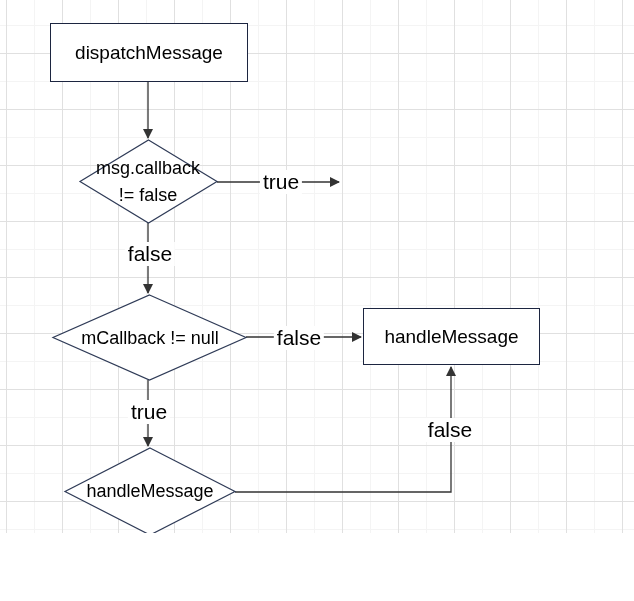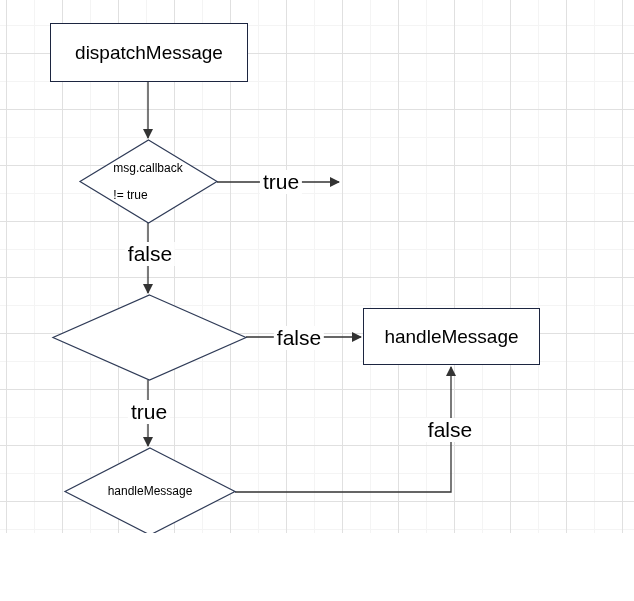--- a/index.html
+++ b/index.html
@@ -26,21 +26,22 @@
     background:#ffffff;
     border:1.5px solid #1c2540;
     display:flex;align-items:center;justify-content:center;
     font-size:19px;color:#000;
     box-sizing:border-box;
     white-space:nowrap;
   }
   .dtext{
     position:absolute;
     transform:translate(-50%,-50%);
-    font-size:12px;color:#000;
+    text-align:center;
+    font-size:18px;color:#000;
     line-height:27px;
     white-space:nowrap;
   }
   .dtext.wide{line-height:29px;}
   .elabel{
     position:absolute;
     transform:translate(-50%,-50%);
     background:#ffffff;
     padding:0 3px;
     font-size:21px;color:#000;
@@ -84,23 +85,26 @@
     <span>dispatchMessage</span>
   </div>
 
 
   <div class="node" style="left:363px;top:308px;width:177px;height:57px">
     <span>handleMessage</span>
   </div>
 
   <div class="dtext" style="left:148px;top:182px">
     <div>msg.callback</div>
-    <div>!= true</div>
+    <div>!= false</div>
   </div>
 
+  <div class="dtext" style="left:150px;top:338px">
+    <div>mCallback != null</div>
+  </div>
 
   <div class="dtext wide" style="left:150px;top:491px">
     <div>handleMessage</div>
   </div>
 
   <span class="elabel" style="left:281px;top:182px">true</span>
 
   <span class="elabel" style="left:150px;top:254px">false</span>
 
   <span class="elabel" style="left:299px;top:338px">false</span>

